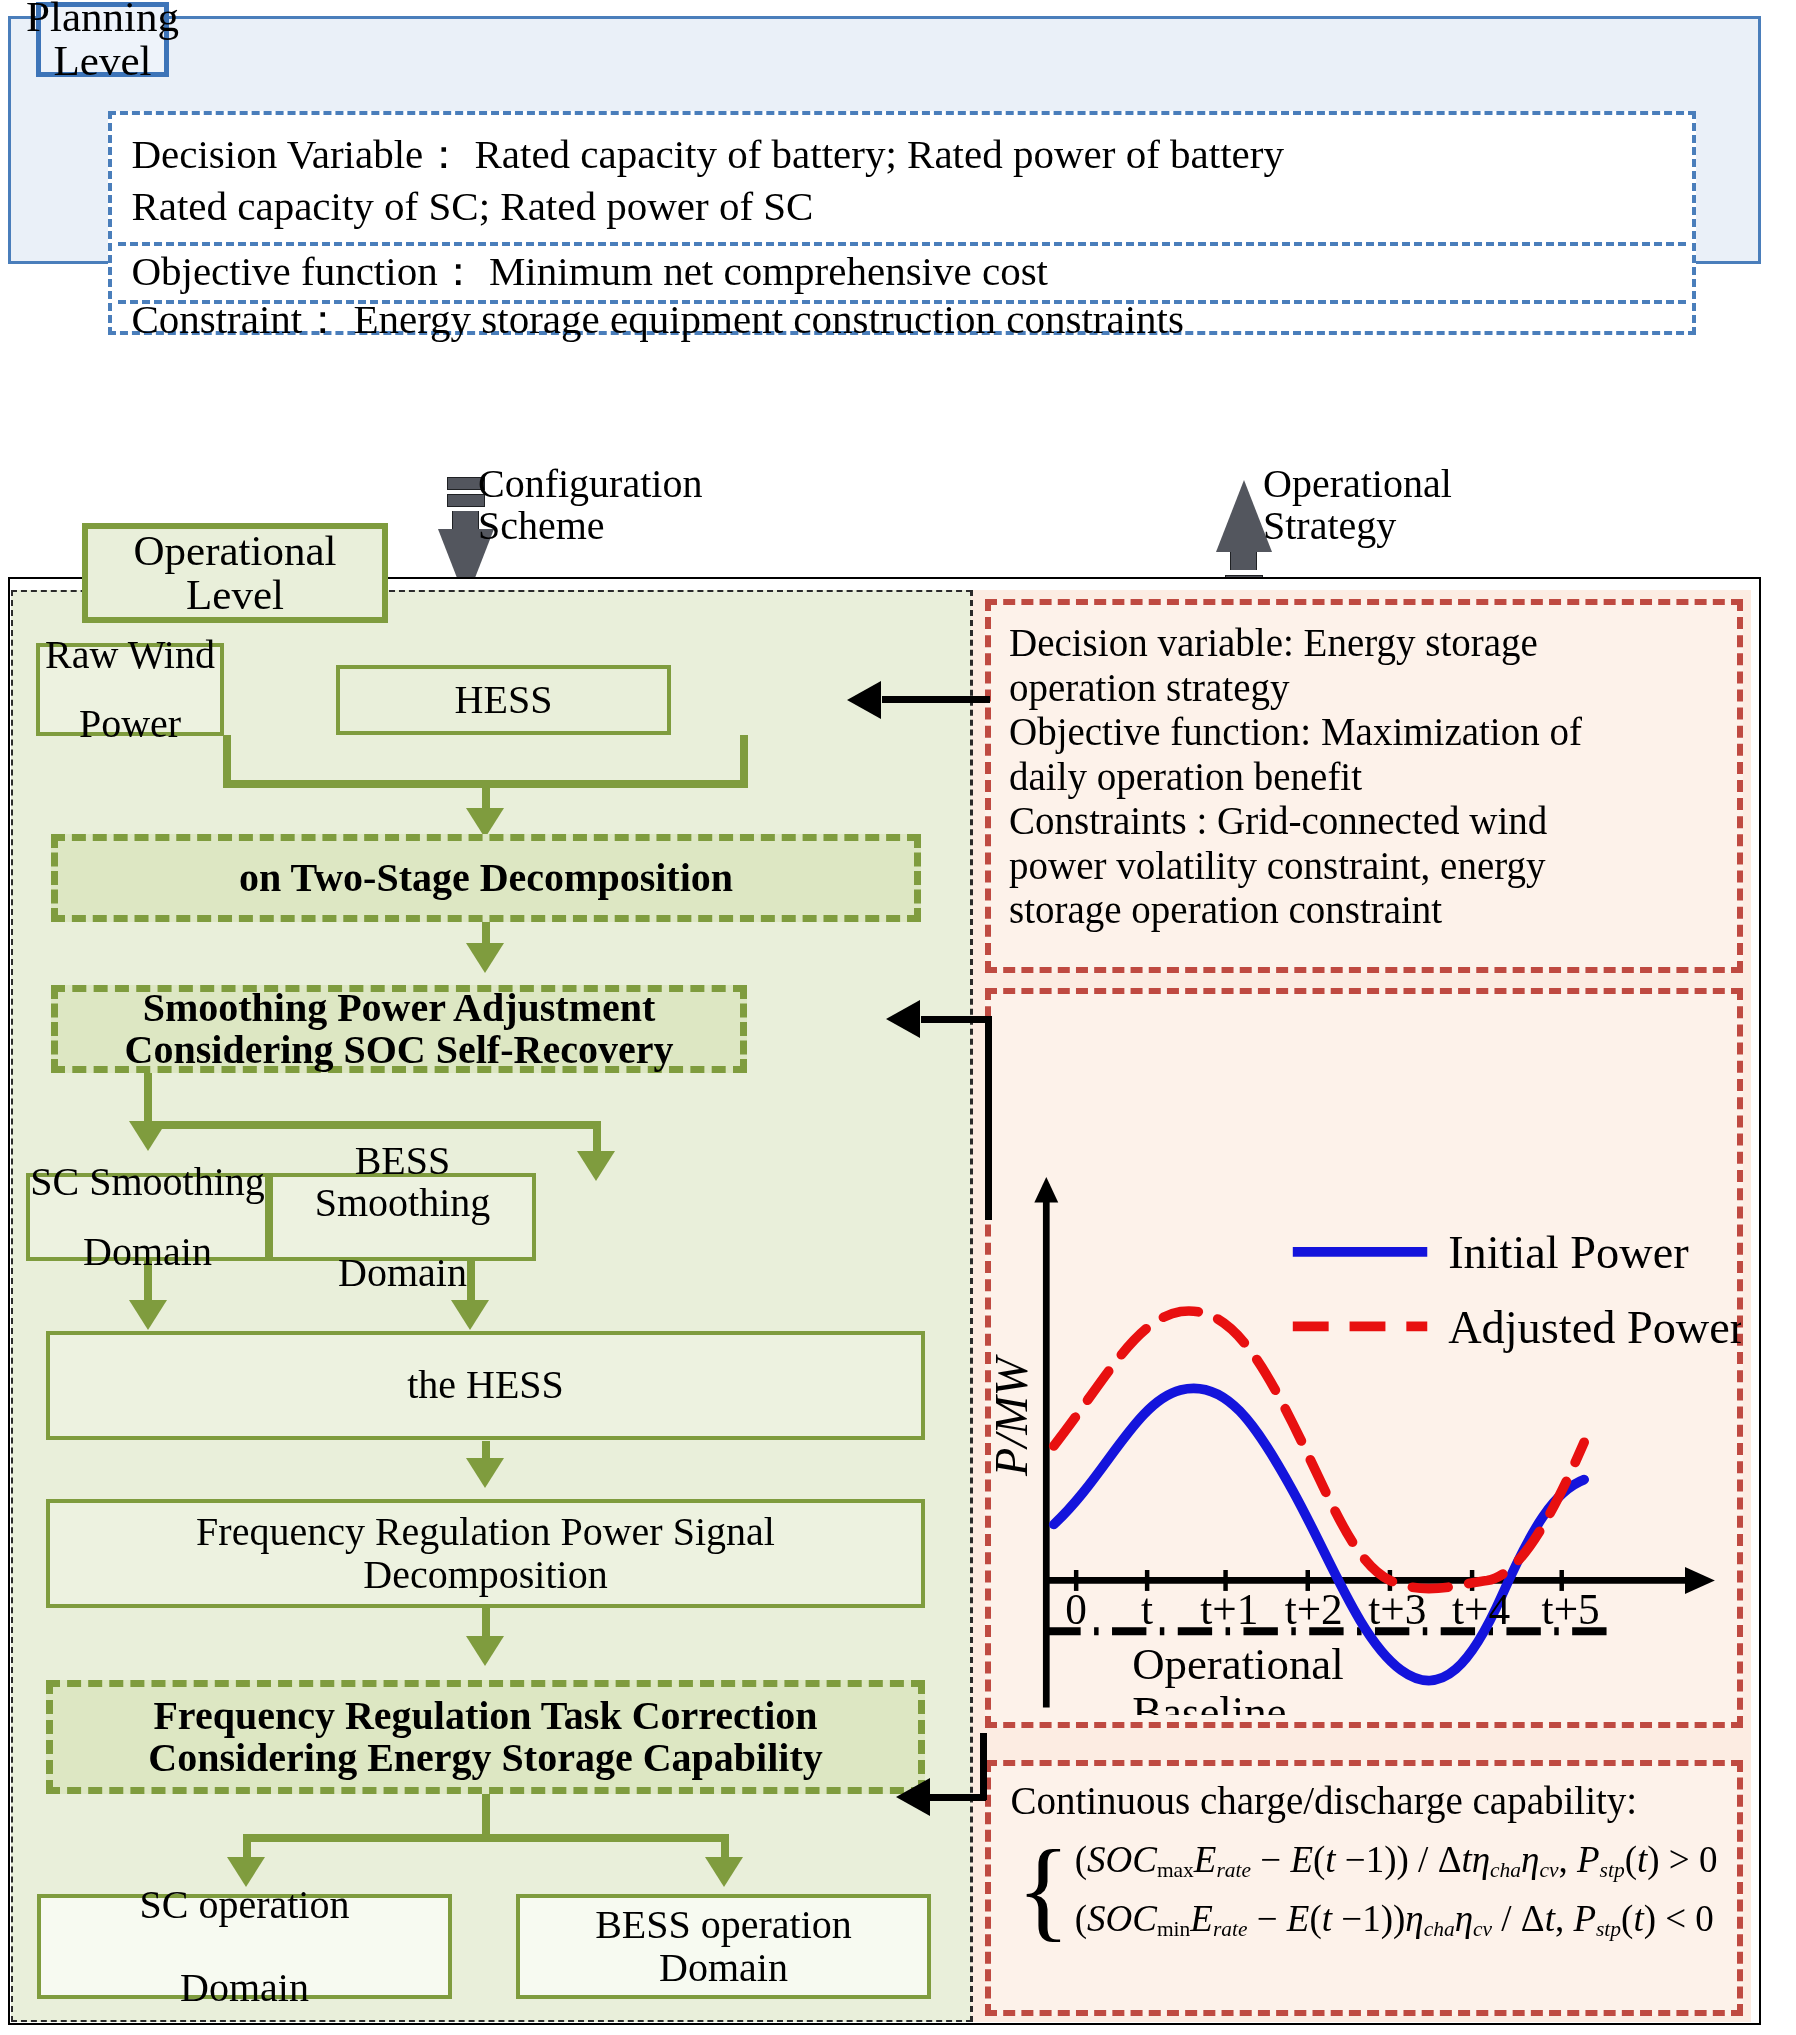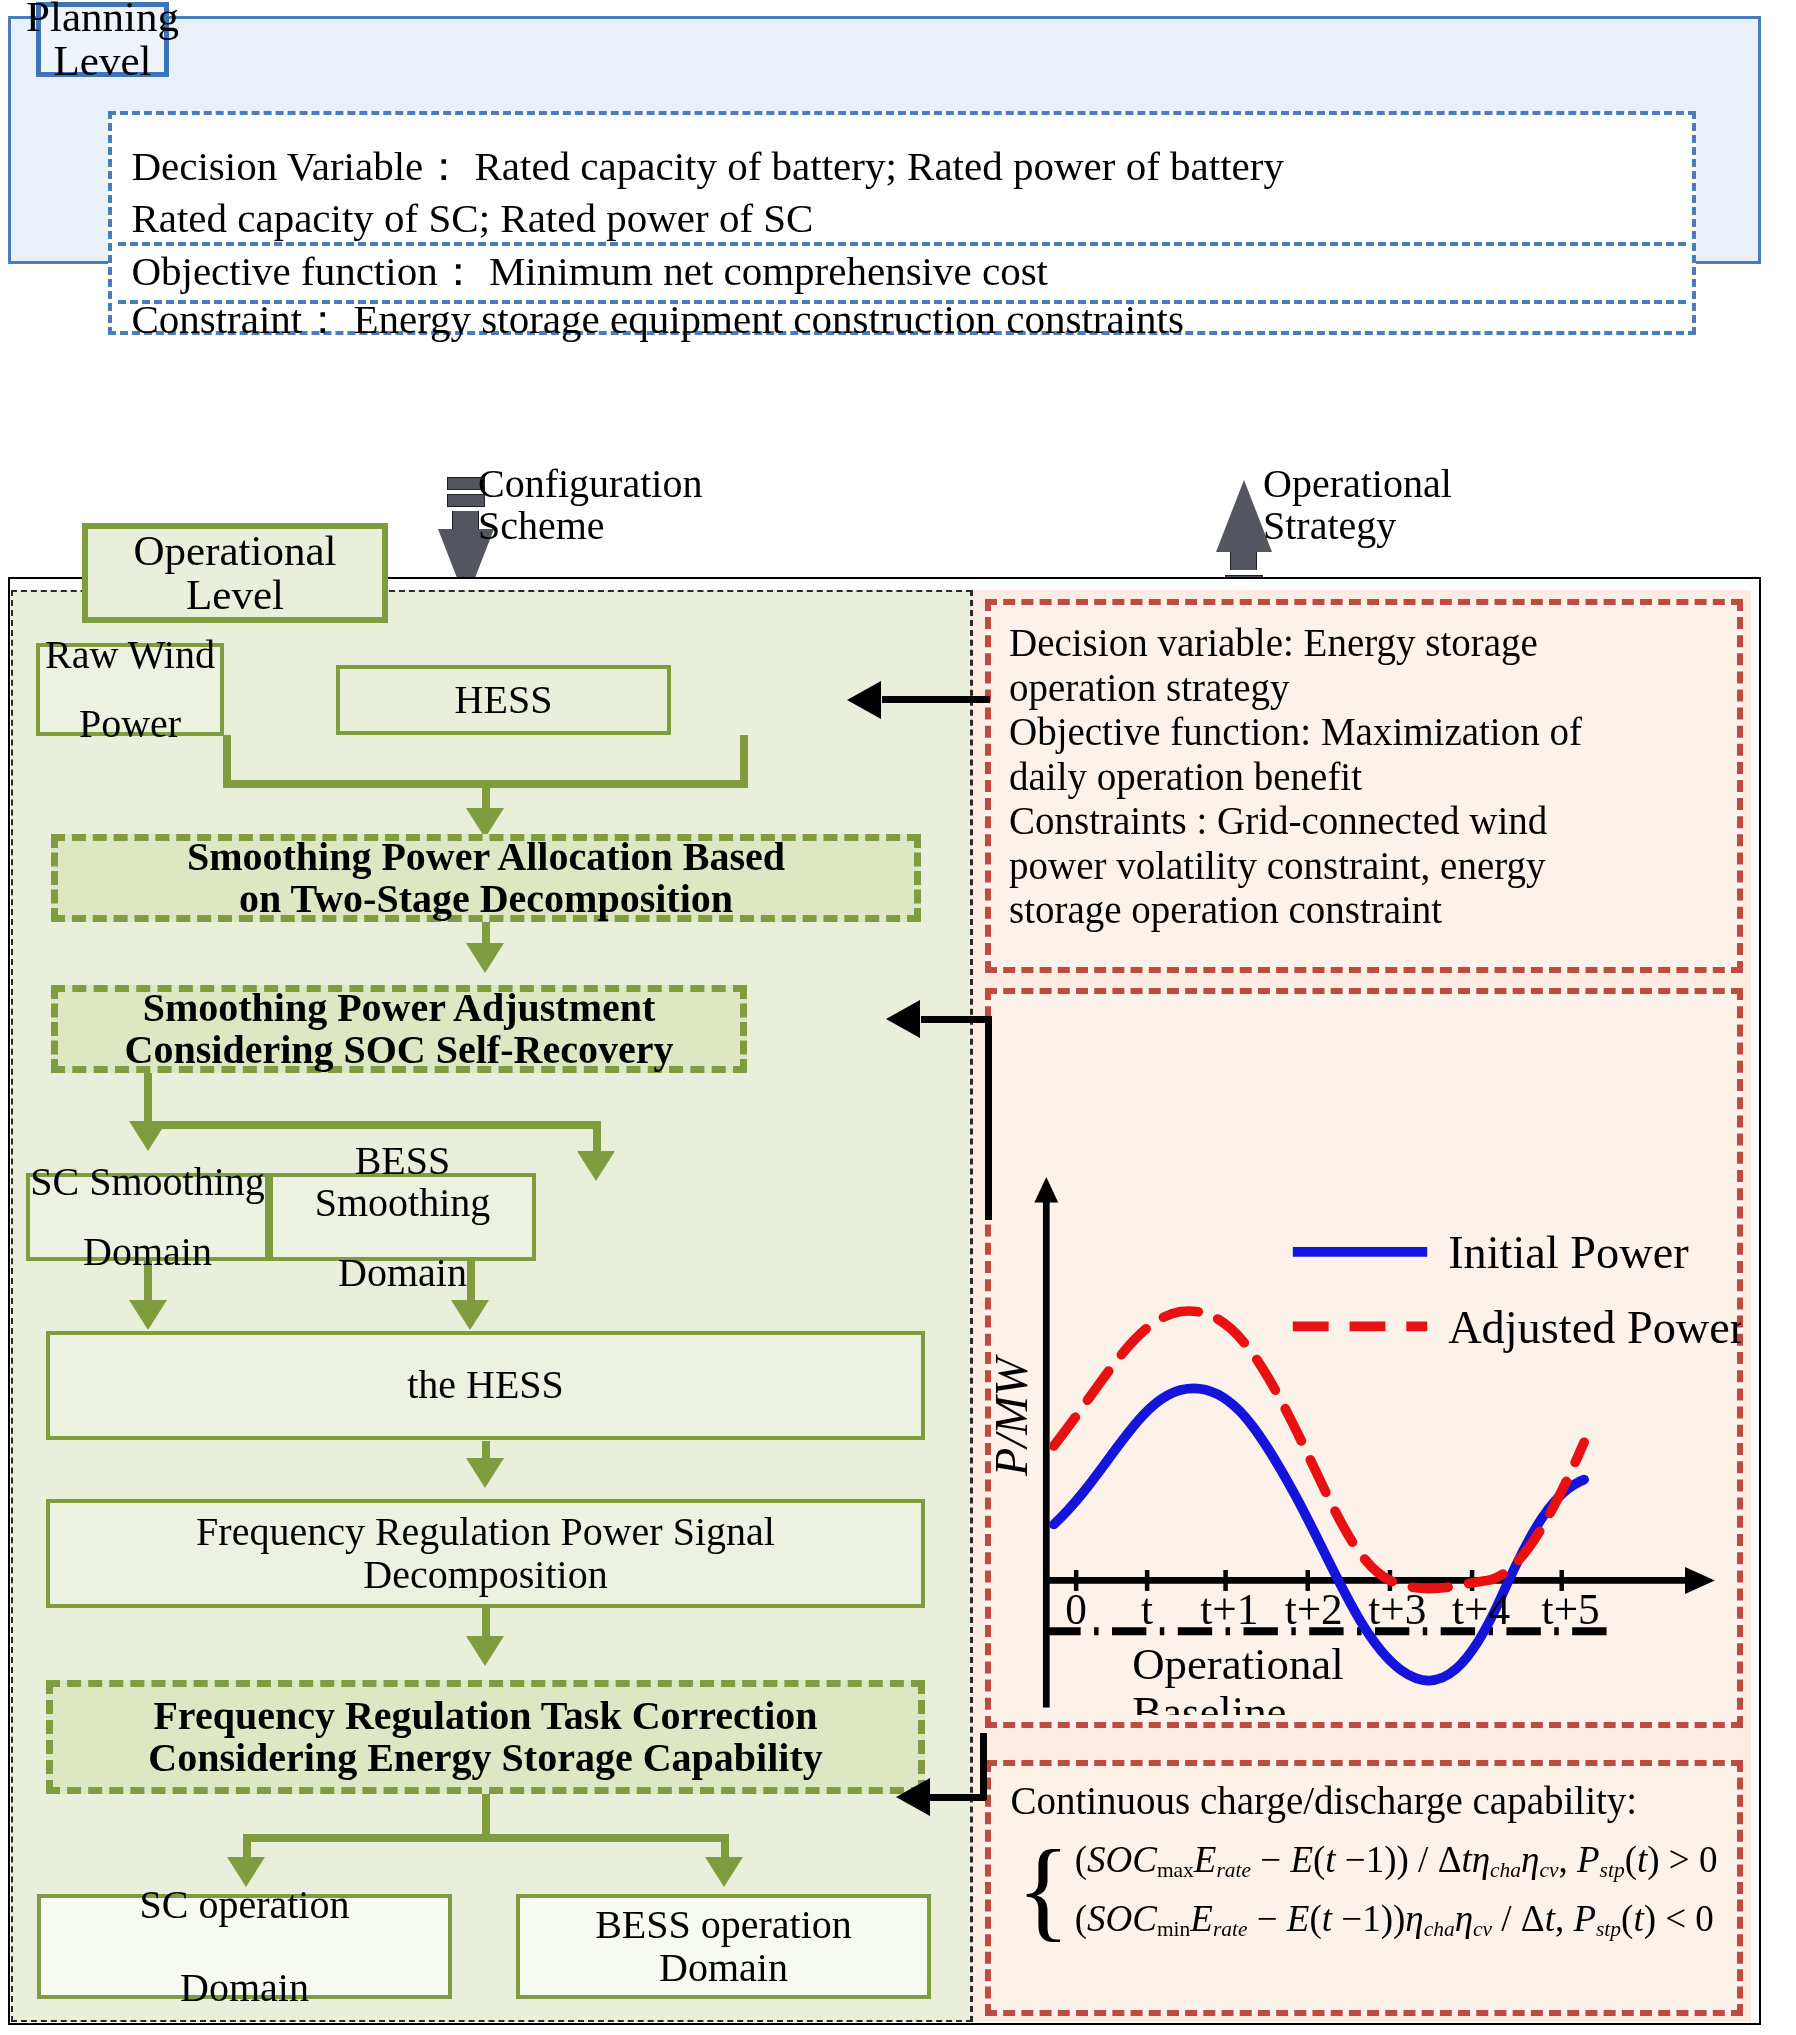--- a/index.html
+++ b/index.html
@@ -78,21 +78,21 @@
   sub,.sb{font-size:0.58em;vertical-align:-0.25em;font-style:italic;}
   .sbn{font-size:0.58em;vertical-align:-0.25em;font-style:normal;}
   .brace{font-size:112px;line-height:0.8;font-family:"Liberation Serif",serif;}
 </style>
 </head>
 <body>
 
 <div class="abs" id="planning-panel"></div>
 
 <div class="abs" id="planning-inner">
-  <div class="plan-row" style="top:0;height:127px;flex-direction:column;align-items:flex-start;justify-content:flex-end;">
+  <div class="plan-row" style="top:0;height:127px;flex-direction:column;align-items:flex-start;justify-content:center;">
     <div>Decision Variable：  Rated capacity of  battery; Rated power of  battery</div>
     <div>Rated capacity of SC; Rated power of SC</div>
   </div>
   <div class="plan-div" style="top:127px;"></div>
   <div class="plan-row" style="top:127px;height:58px;">Objective function：  Minimum net comprehensive cost</div>
   <div class="plan-div" style="top:185px;"></div>
   <div class="plan-row" style="top:185px;height:39px;">Constraint：  Energy storage equipment construction constraints</div>
 </div>
 
 <div class="abs" id="planning-tab">
@@ -166,21 +166,20 @@
 <div class="gbox solidfill abs" style="left:36px;top:643px;width:188px;height:93px;">
   <span>Raw Wind</span>
   <span>Power</span>
 </div>
 
 <div class="gbox abs" style="left:336px;top:665px;width:335px;height:70px;background:#e9efda;">
   <span>HESS</span>
 </div>
 
 <div class="gbox dash abs" style="left:51px;top:834px;width:870px;height:88px;">
-  <span>Smoothing Power Allocation Based</span>
   <span>on Two-Stage Decomposition</span>
 </div>
 
 <div class="gbox dash abs" style="left:51px;top:985px;width:696px;height:88px;">
   <span>Smoothing Power Adjustment</span>
   <span>Considering SOC Self-Recovery</span>
 </div>
 
 <div class="gbox solidfill abs" style="left:26px;top:1173px;width:243px;height:88px;">
   <span>SC Smoothing</span>

